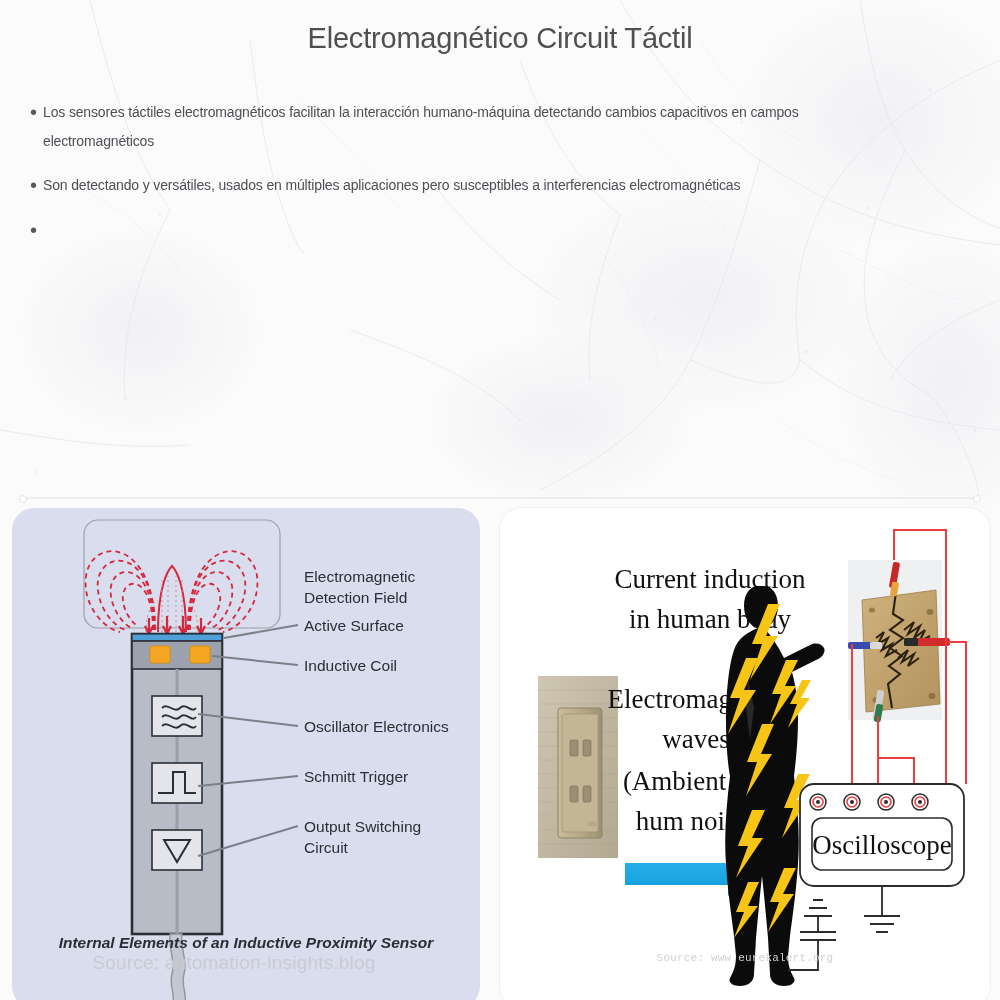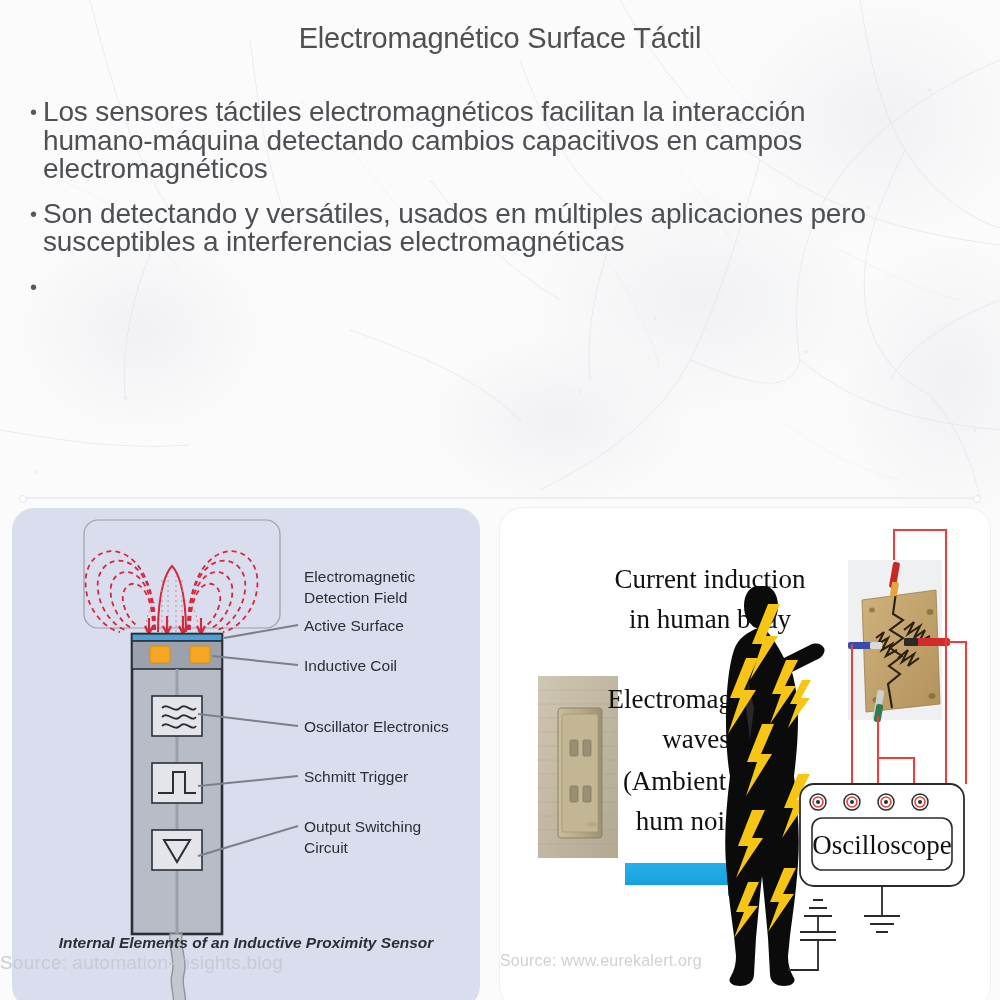--- a/index.html
+++ b/index.html
@@ -42,21 +42,21 @@
   }
   .bullet .dot {
     color: #55585c;
     font-size: 20px;
     line-height: 28px;
     margin-right: 6px;
     flex: 0 0 auto;
   }
   .bullet .btext {
     color: #4c4f53;
-    font-size: 28px;
+    font-size: 14px;
     line-height: 28.5px;
     font-weight: 400;
     letter-spacing: -0.15px;
     max-width: 860px;
   }
   
   .divider {
     position: absolute;
     top: 497px; left: 22px; width: 956px; height: 2px;
     background: #eceef1;
@@ -89,31 +89,33 @@
     left: 500px; top: 508px;
     width: 490px; height: 500px;
     background: #ffffff;
     box-shadow: 0 0 0 1px #f0f0f2;
   }
   .panel svg { display: block; }
 
   .src-left {
     position: absolute;
     left: 0; top: 952px; width: 468px;
-    text-align: left;
+    text-align: center;
     font-size: 19px;
     color: #c9cbd3;
     letter-spacing: 0.2px;
   }
   .src-right {
     position: absolute;
     left: 500px; top: 952px; width: 490px;
-    font-size: 16px;
+    text-align: center;
+    font-size: 11px;
     color: #cfd1d4;
     letter-spacing: 0.2px;
+    font-family: Liberation Mono, monospace;
   }
 </style>
 </head>
 <body>
 
 <div id="page">
 
   <svg class="bg-texture" width="1000" height="1000" viewBox="0 0 1000 1000">
     <defs>
       <radialGradient id="blotch" cx="50%" cy="50%" r="50%">
@@ -164,21 +166,21 @@
       <circle cx="975" cy="430" r="1.5"></circle>
       <circle cx="580" cy="392" r="1.3"></circle>
       <circle cx="160" cy="214" r="1.4"></circle>
       <circle cx="126" cy="398" r="1.4"></circle>
       <circle cx="303" cy="252" r="1.2"></circle>
       <circle cx="36" cy="472" r="1.3"></circle>
       <circle cx="520" cy="420" r="1.3"></circle>
     </g>
   </svg>
 
-  <div class="title">Electromagnético Surface Táctil</div>
+  <div class="title">Electromagnético Circuit Táctil</div>
 
   <div class="bullets">
     <div class="bullet">
       <span class="dot">•</span>
       <span class="btext">Los sensores táctiles electromagnéticos facilitan la interacción humano-máquina detectando cambios capacitivos en campos electromagnéticos</span>
     </div>
     <div class="bullet">
       <span class="dot">•</span>
       <span class="btext">Son detectando y versátiles, usados en múltiples aplicaciones pero susceptibles a interferencias electromagnéticas</span>
     </div>

